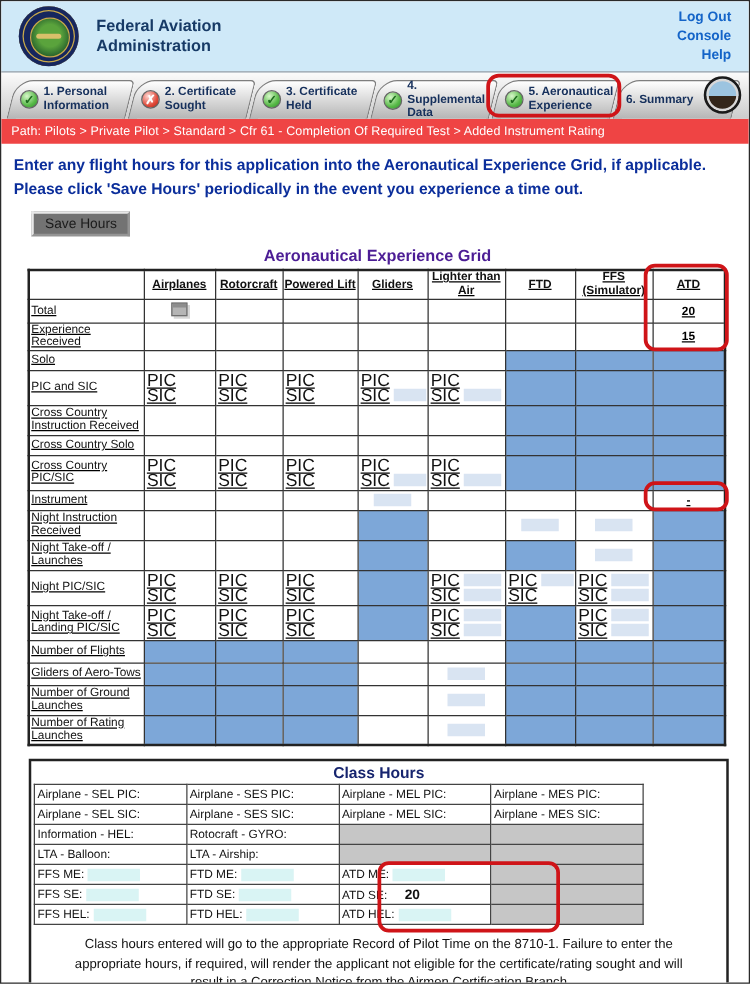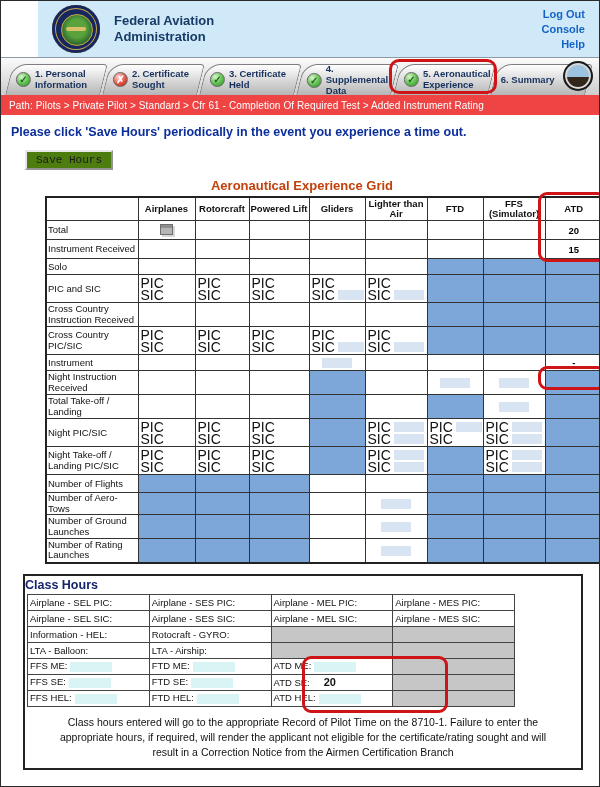--- a/index.html
+++ b/index.html
@@ -1,21 +1,21 @@
 <!DOCTYPE html>
 <html><head>
 <meta charset="utf-8">
 <style>
   * { margin:0; padding:0; box-sizing:border-box; }
   html,body { width:600px; }
   body { font-family:"Liberation Sans", sans-serif; background:#fff; }
   .page { width:600px; height:787px; border:1px solid #2a2a2a; background:#fff; overflow:hidden; position:relative; }
 
   
-  .topbar { height:56px; background:#cfe9f8; display:flex; align-items:center; padding:0 10px 0 14px;margin-left:37px; }
+  .topbar { height:56px; background:#cfe9f8; display:flex; align-items:center; padding:0 10px 0 14px; }
   .seal { width:48px; height:48px; border-radius:50%; background:#16265e; position:relative; flex:0 0 auto;
           box-shadow: inset 0 0 0 3px #16265e, inset 0 0 0 4px #c9a94a; }
   .seal::before { content:""; position:absolute; left:9px; top:9px; width:30px; height:30px; border-radius:50%;
           background:radial-gradient(circle at 50% 45%, #5aa33c 0 40%, #2e6b2e 70%, #1e4d20 100%); border:1px solid #c9a94a; }
   .seal::after { content:""; position:absolute; left:14px; top:22px; width:20px; height:4px; background:#d9c06a; border-radius:2px; }
   .agency { margin-left:14px; color:#173a66; font-weight:bold; font-size:13px; line-height:1.25; }
   .toplinks { margin-left:auto; display:flex; flex-direction:column; align-items:flex-end; gap:3px; padding-right:4px; }
   .toplinks a { color:#1464c8; font-weight:bold; font-size:11px; text-decoration:none; cursor:pointer; }
 
   
@@ -34,26 +34,26 @@
            background:linear-gradient(#9cc4e0 0 52%, #33261a 52% 100%); border:2px solid #1a1a1a;
            box-shadow: inset 0 0 0 2px #d8d8d8; }
 
   
   .pathbar { height:20px; background:#ef4444; color:#fff; font-weight:normal; font-size:10px;
              display:flex; align-items:center; padding-left:8px; letter-spacing:.1px; }
 
   
   .content { padding:8px 6px 0 10px; }
   .instr { color:#0b2e9b; font-weight:bold; font-size:12.5px; line-height:1.5; }
-  .savebtn { margin:8px 0 2px 14px; font-family:Liberation Mono, monospace; font-size:11px; color:#1a1a1a;
-             background:#4d7c0f; border:2px outset #e8e8e8; padding:2px 9px; cursor:pointer; }
-  .gridtitle { text-align:center; color:#c2410c; font-weight:bold; font-size:13px; margin:6px 0 3px 0; }
-
-  
-  .gridwrap { position:relative; margin-left:34px; width:469px; }
+  .savebtn { margin:8px 0 2px 14px; font-family:Liberation Sans, sans-serif; font-size:11px; color:#1a1a1a;
+             background:#737373; border:2px outset #e8e8e8; padding:2px 9px; cursor:pointer; }
+  .gridtitle { text-align:center; color:#4c1d95; font-weight:bold; font-size:13px; margin:6px 0 3px 0; }
+
+  
+  .gridwrap { position:relative; margin-left:11px; width:469px;text-decoration:underline; }
   table.grid { border-collapse:collapse; table-layout:fixed; width:557px; border:2px solid #222; }
   table.grid th, table.grid td { border:1px solid #333; font-size:9.5px; vertical-align:middle; padding:0 1px; overflow:hidden; }
   table.grid th { font-weight:bold; text-align:center; line-height:1.1; height:24px; background:#fff; color:#111; }
   td.rowlabel { text-align:left; padding-left:2px; line-height:1.1; color:#111; background:#fff; }
   td.cdis { background:#7da7d8; }
   td.cval { text-align:center; font-weight:bold; font-size:12px; color:#000; }
   .dbox { display:inline-block; width:30px; height:10px; background:#d9e4f2; vertical-align:middle; }
   .psline { display:flex; align-items:center; gap:3px; height:12px; padding-left:1px; }
   .pslbl { font-size:14px; color:#111; }
   .calc { display:inline-block; width:13px; height:11px; background:#b5b5b5; border:1px solid #6f6f6f;
@@ -64,21 +64,21 @@
   .rh24 td{height:24px}.rh19 td{height:19px}.rh16 td{height:16px}.rh28 td{height:28px}.rh18 td{height:18px}
 
   
   .ann { position:absolute; border:3px solid #cf1418; border-radius:9px; pointer-events:none; }
   .ann-atd-top { left:493px; top:-4px; width:68px; height:70px; }
   .ann-instrument { left:493px; top:170px; width:68px; height:24px; }
   .ann-tab5 { position:absolute; left:388px; top:1px; width:108px; height:35px; border:3px solid #cf1418; border-radius:10px; pointer-events:none; z-index:5; }
 
   
   .classbox { margin:10px 8px 0 12px; width:560px; border:2px solid #222; position:relative; padding-bottom:4px; background:#fff; }
-  .classtitle { text-align:left; color:#16246e; font-weight:bold; font-size:12.5px; height:18px; line-height:18px; }
+  .classtitle { text-align:center; color:#16246e; font-weight:bold; font-size:12.5px; height:18px; line-height:18px; }
   table.cls { border-collapse:collapse; table-layout:fixed; width:488px; margin:0 2px; }
   table.cls td { border:1px solid #444; height:16px; font-size:9.5px; padding:0 2px; white-space:nowrap; overflow:hidden; color:#111; }
   table.cls td.gray { background:#c6c6c6; }
   .cbox { display:inline-block; width:42px; height:10px; background:#d9f4f4; vertical-align:middle; margin-left:3px; }
   .cval { font-weight:bold; font-size:11px; margin-left:14px; }
   .ann-cls { left:277px; top:80px; width:146px; height:57px; }
   .footnote { text-align:center; font-size:10.5px; color:#111; line-height:1.45; margin:8px 22px 4px 22px; }
 </style>
 </head>
 <body>
@@ -152,20 +152,21 @@
         </div>
       </div>
       <div class="gauge"></div>
   <div class="ann-tab5"></div>
     </div>
 
   <div class="pathbar">Path:  Pilots  &gt;  Private Pilot  &gt;  Standard  &gt;  Cfr 61 - Completion Of Required Test  &gt;  Added Instrument Rating</div>
 
   <div class="content">
     <div class="instr">
+      <div>Enter any flight hours for this application into the Aeronautical Experience Grid, if applicable.</div>
       <div>Please click 'Save Hours' periodically in the event you experience a time out.</div>
     </div>
     <button class="savebtn">Save Hours</button>
 
     <div class="gridtitle">Aeronautical Experience Grid</div>
 
     <div class="gridwrap">
       <table class="grid">
         <colgroup>
           <col style="width:92px">
@@ -197,21 +198,21 @@
               <td class="ccalc"><span class="calc"></span></td>
               <td></td>
               <td></td>
               <td></td>
               <td></td>
               <td></td>
               <td></td>
               <td class="cval">20</td>
             </tr>
             <tr class="rh19">
-              <td class="rowlabel">Instrument Received</td>
+              <td class="rowlabel">Experience Received</td>
               <td></td>
               <td></td>
               <td></td>
               <td></td>
               <td></td>
               <td></td>
               <td></td>
               <td class="cval">15</td>
             </tr>
             <tr class="rh16">
@@ -277,20 +278,31 @@
               <td class="rowlabel">Cross Country Instruction Received</td>
               <td></td>
               <td></td>
               <td></td>
               <td></td>
               <td></td>
               <td class="cdis"></td>
               <td class="cdis"></td>
               <td class="cdis"></td>
             </tr>
+            <tr class="rh16">
+              <td class="rowlabel">Cross Country Solo</td>
+              <td></td>
+              <td></td>
+              <td></td>
+              <td></td>
+              <td></td>
+              <td class="cdis"></td>
+              <td class="cdis"></td>
+              <td class="cdis"></td>
+            </tr>
             <tr class="rh28">
               <td class="rowlabel">Cross Country PIC/SIC</td>
               <td>
                 <div class="psline">
                   <span class="pslbl">PIC</span>
                 </div>
                 <div class="psline">
                   <span class="pslbl">SIC</span>
                 </div>
               </td>
@@ -348,21 +360,21 @@
               <td></td>
               <td></td>
               <td></td>
               <td class="cdis"></td>
               <td></td>
               <td style="text-align: center;"><span class="dbox"></span></td>
               <td style="text-align: center;"><span class="dbox"></span></td>
               <td class="cdis"></td>
             </tr>
             <tr class="rh24">
-              <td class="rowlabel">Total Take-off / Landing</td>
+              <td class="rowlabel">Night Take-off / Launches</td>
               <td></td>
               <td></td>
               <td></td>
               <td class="cdis"></td>
               <td></td>
               <td class="cdis"></td>
               <td style="text-align: center;"><span class="dbox"></span></td>
               <td class="cdis"></td>
             </tr>
             <tr class="rh28">
@@ -478,21 +490,21 @@
               <td class="cdis"></td>
               <td class="cdis"></td>
               <td class="cdis"></td>
               <td></td>
               <td></td>
               <td class="cdis"></td>
               <td class="cdis"></td>
               <td class="cdis"></td>
             </tr>
             <tr class="rh18">
-              <td class="rowlabel">Number of Aero-Tows</td>
+              <td class="rowlabel">Gliders of Aero-Tows</td>
               <td class="cdis"></td>
               <td class="cdis"></td>
               <td class="cdis"></td>
               <td></td>
               <td style="text-align: center;"><span class="dbox"></span></td>
               <td class="cdis"></td>
               <td class="cdis"></td>
               <td class="cdis"></td>
             </tr>
             <tr class="rh24">

